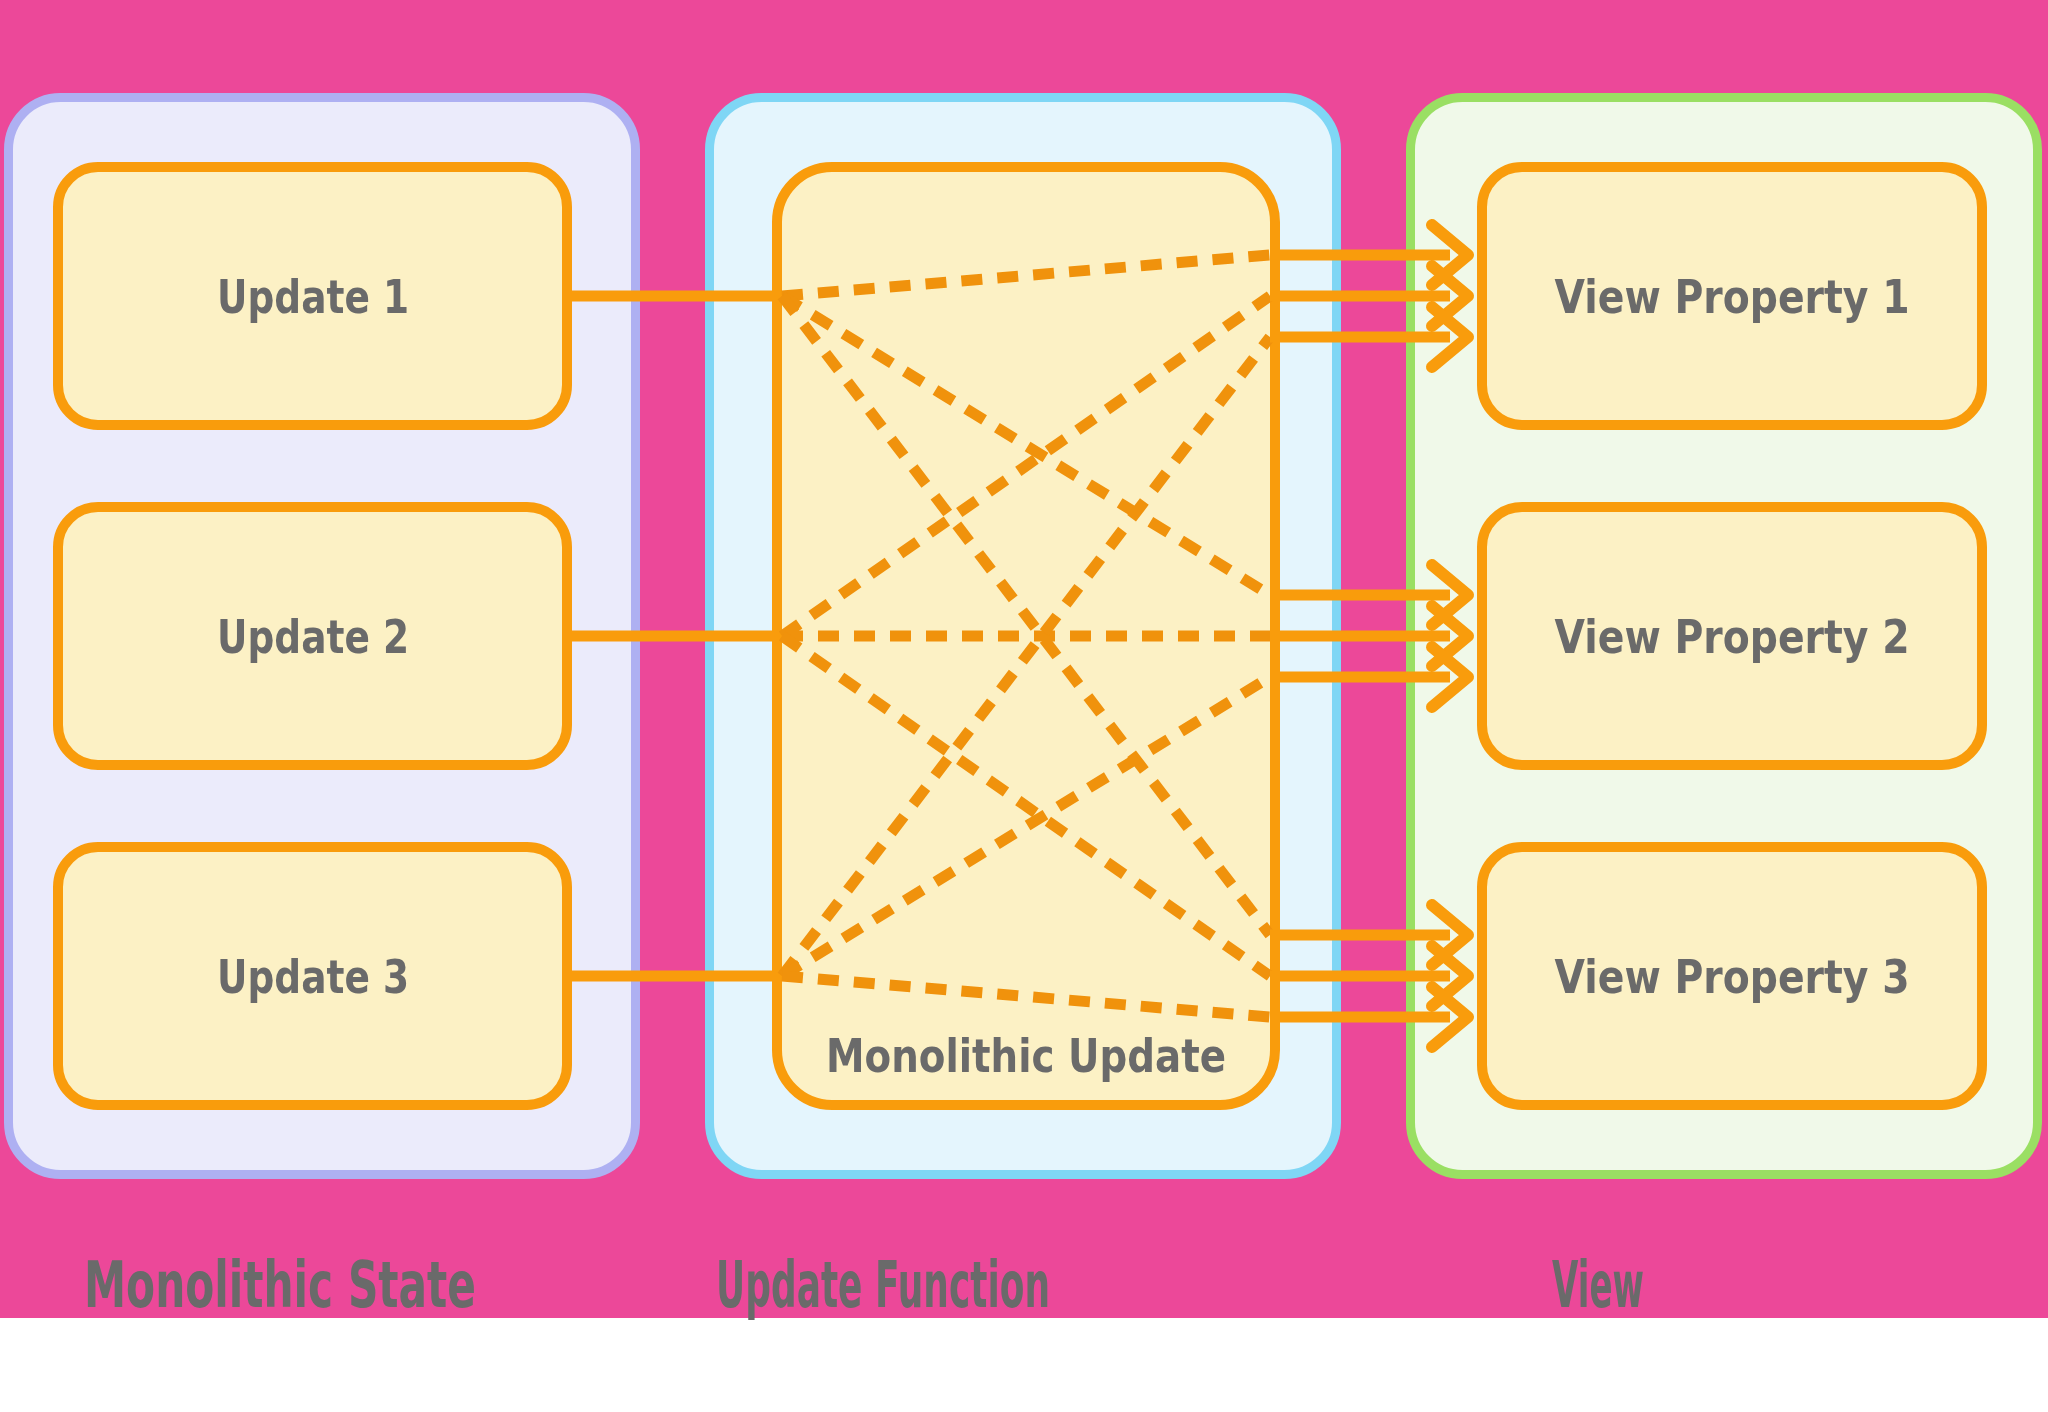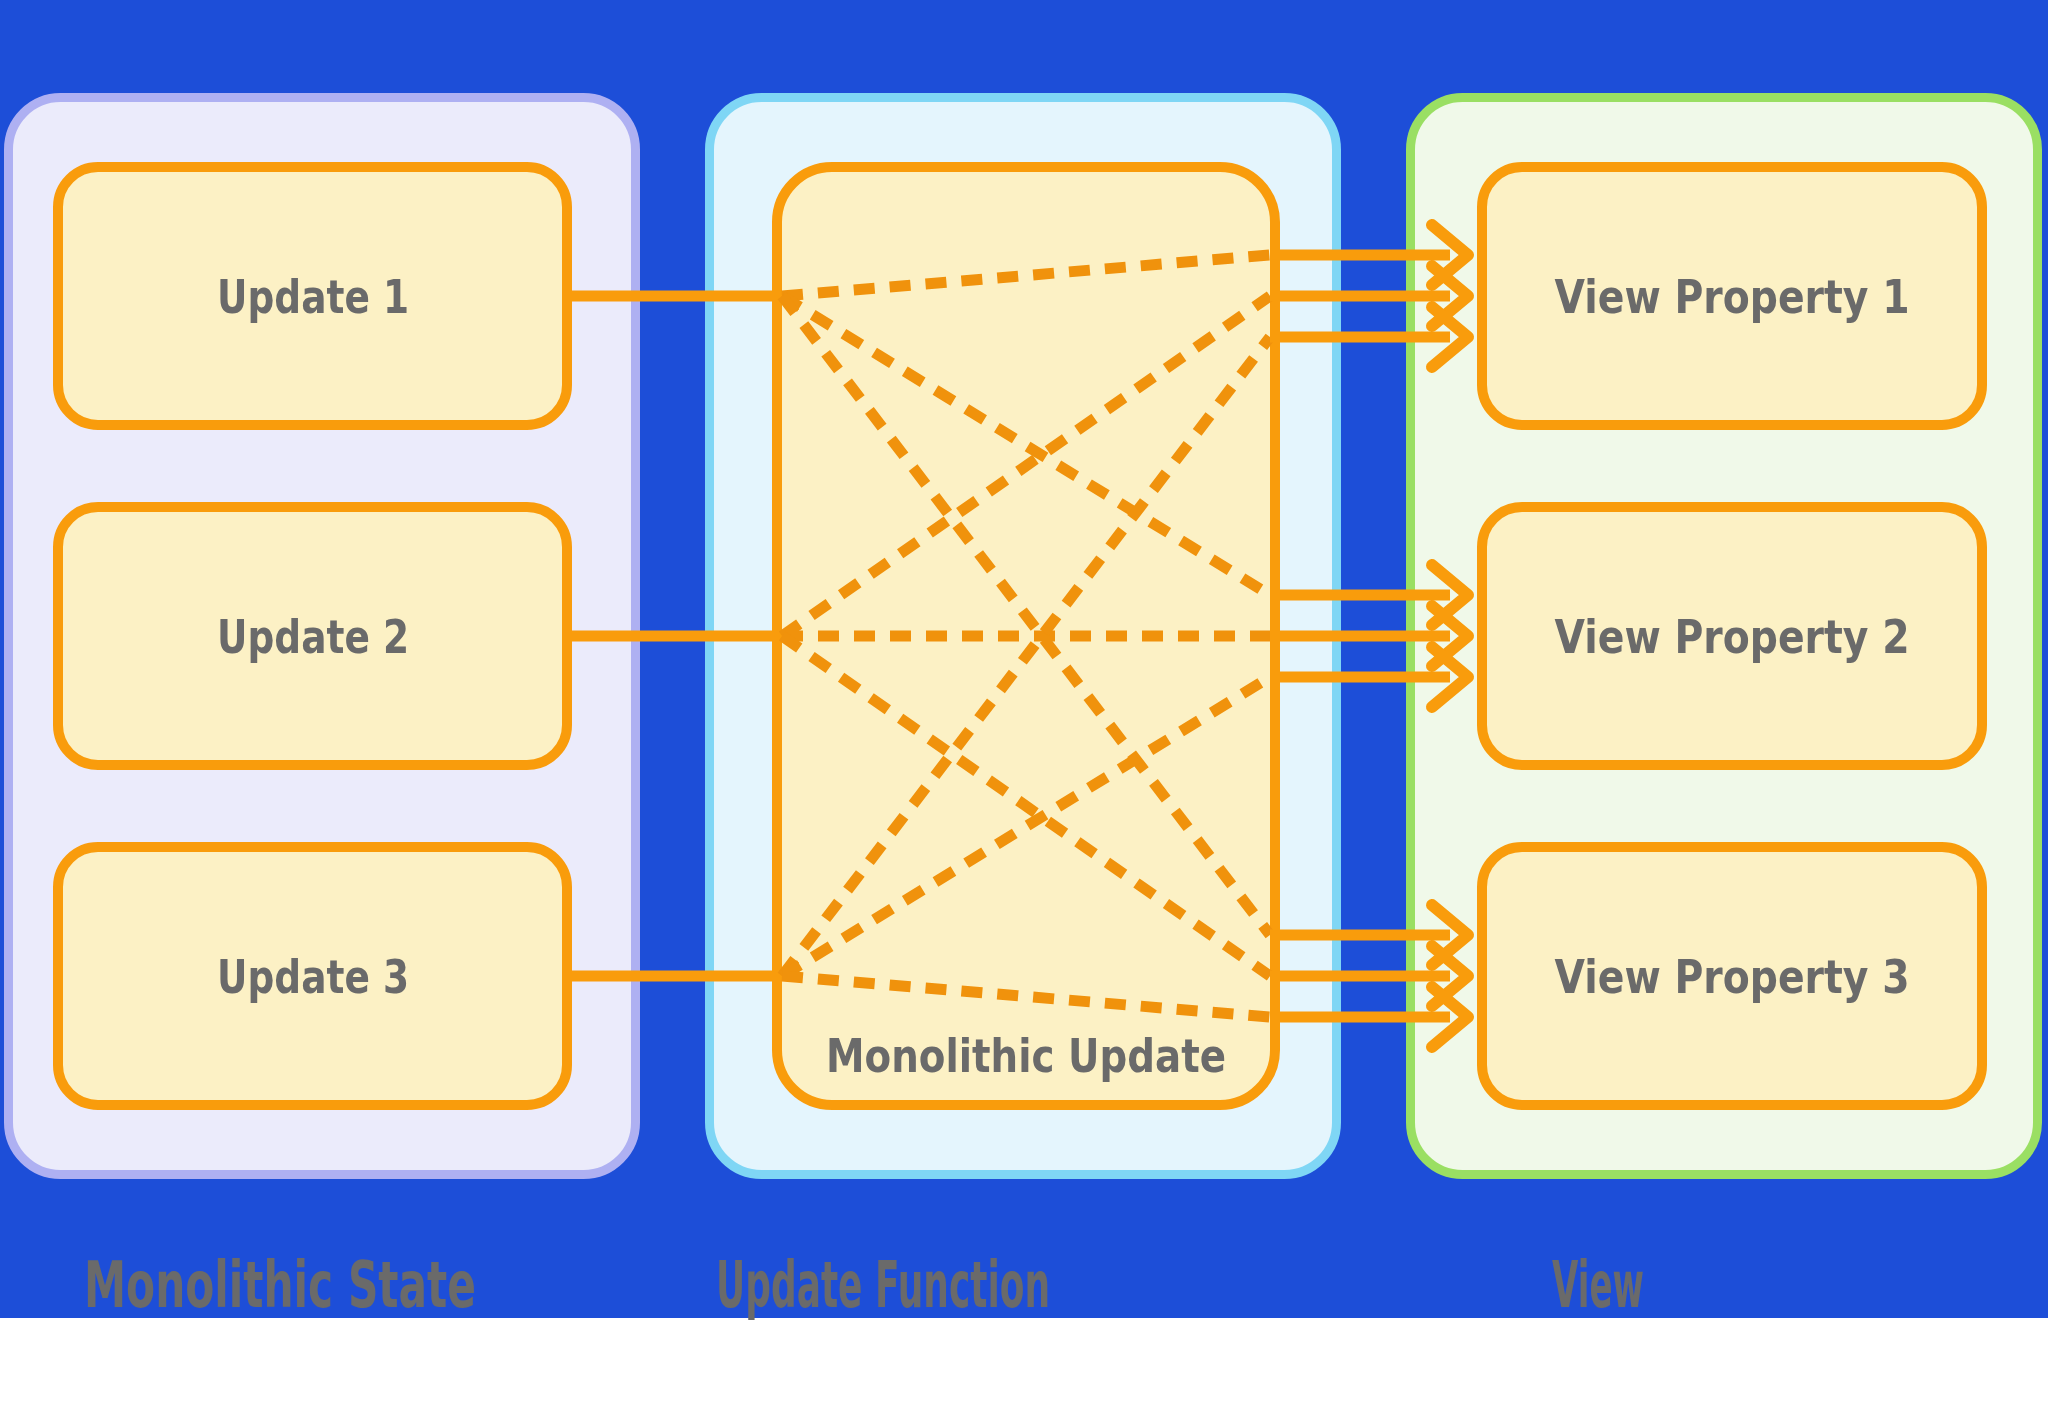--- a/index.html
+++ b/index.html
@@ -1,19 +1,19 @@
 <!DOCTYPE html>
 <html><head>
 <meta charset="utf-8">
 <style>
   html,body{margin:0;padding:0;background:#000;}
   #canvas{
     position:relative;
     width:2048px;height:1412px;
-    background:#1d4ed8;
+    background:#ec4899;
     overflow:hidden;
     font-family:"DejaVu Sans","Liberation Sans",sans-serif;
   }
   svg{display:block;}
   text{
     font-family:"DejaVu Sans","Liberation Sans",sans-serif;
     font-weight:bold;
     fill:#6A6A6A;
   }
   .box-label{font-size:46px;}

